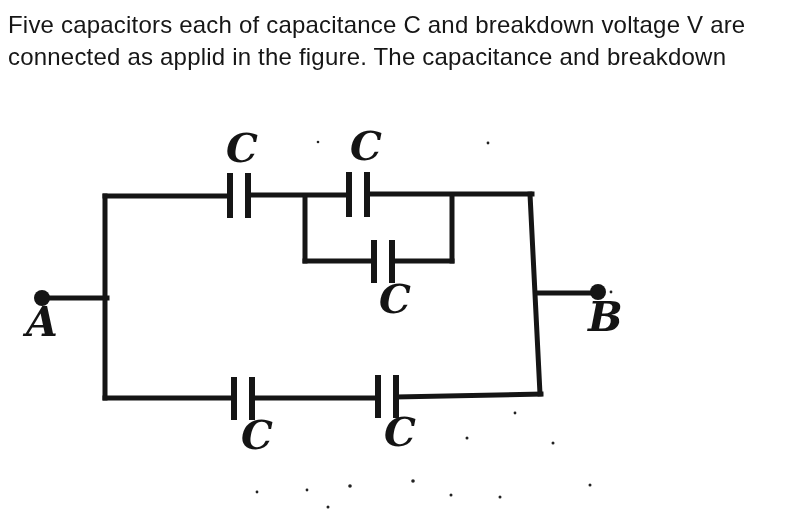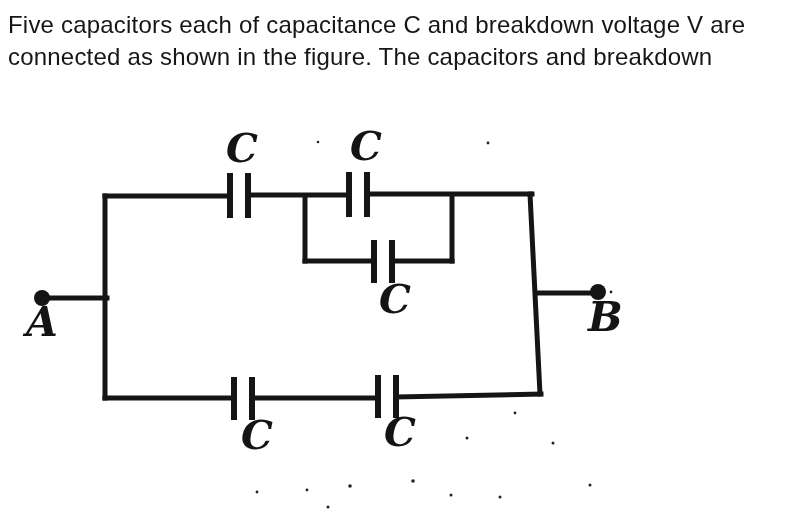--- a/index.html
+++ b/index.html
@@ -43,21 +43,21 @@
   .lbl-a  { left: 26px;  top: 302px; }
   .lbl-b  { left: 588px; top: 297px; }
 </style>
 </head>
 <body>
 
 <div class="page">
 
   <div class="question">
     <div class="qline">Five capacitors each of capacitance C and breakdown voltage V are</div>
-    <div class="qline">connected as shown in the figure. The capacitors and breakdown</div>
+    <div class="qline">connected as applid in the figure. The capacitance and breakdown</div>
   </div>
 
   <div class="circuit">
     <svg width="800" height="525" viewBox="0 0 800 525">
       <g stroke="#151515" stroke-width="5" fill="none" stroke-linecap="square">
 
         <path d="M48 298 H107"></path>
 
         <path d="M105 196 V398"></path>
         <path d="M105 196 H228"></path>

